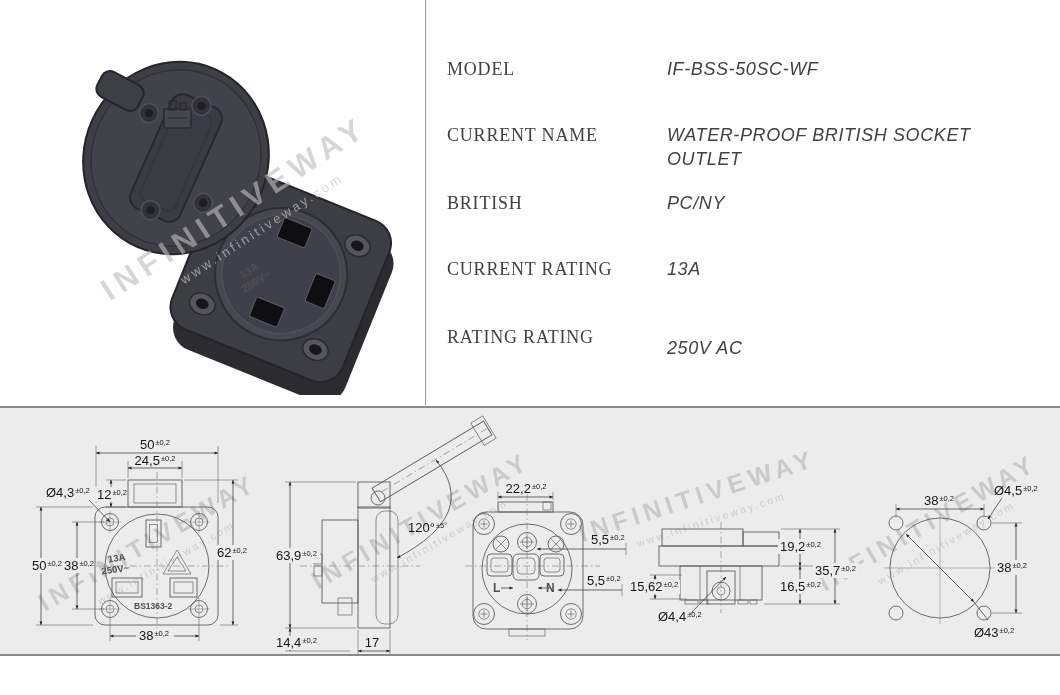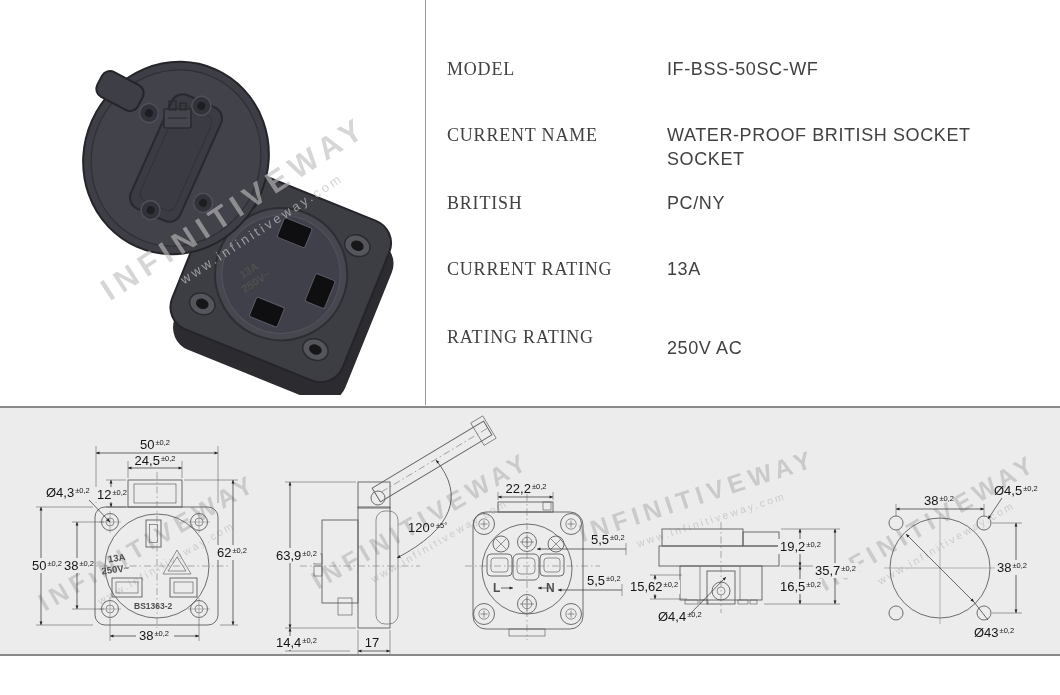--- a/index.html
+++ b/index.html
@@ -1,21 +1,21 @@
 <!DOCTYPE html>
 <html><head>
 <meta charset="utf-8">
 <style>
   html,body{margin:0;padding:0;background:#fff;font-family:"Liberation Sans",sans-serif;}
   .page{position:relative;width:1060px;height:695px;background:#fff;overflow:hidden;}
   .top{position:absolute;left:0;top:0;width:1060px;height:406px;background:#fff;}
   .divider{position:absolute;left:425px;top:0;width:1px;height:405px;background:#9a9a9a;}
   .photo-svg{position:absolute;left:35px;top:5px;}
   .spec-label{position:absolute;left:447px;font-size:18px;line-height:24px;color:#414141;letter-spacing:.8px;font-family:Liberation Serif, serif;}
-  .spec-value{position:absolute;left:667px;font-size:18px;line-height:24px;color:#414141;letter-spacing:.6px;}
+  .spec-value{position:absolute;left:667px;font-size:18px;line-height:24px;color:#414141;letter-spacing:.6px;font-style:italic;}
   .band{position:absolute;left:0;top:406px;width:1060px;height:250px;background:#ececec;
         border-top:2px solid #898989;border-bottom:2px solid #898989;box-sizing:border-box;}
   .band svg{display:block;}
   
   .ol{fill:none;stroke:#5d5d5d;stroke-width:0.9;}
   .ol2{stroke-width:0.65;}
   .dimline{stroke:#2e2e2e;stroke-width:0.7;fill:none;}
   .ext{stroke:#555;stroke-width:0.55;fill:none;}
   .cl{stroke:#7a7a7a;stroke-width:0.6;stroke-dasharray:7 3 1.5 3;fill:none;}
   .cl2{stroke:#7a7a7a;stroke-width:0.5;fill:none;}
@@ -99,21 +99,21 @@
     </svg>
 
     <div class="divider"></div>
 
     <div>
       <div class="spec-label" style="top:57px">MODEL</div>
       <div class="spec-value" style="top:57px">IF-BSS-50SC-WF</div>
 
       <div class="spec-label" style="top:123px">CURRENT NAME</div>
       <div class="spec-value" style="top:123px">WATER-PROOF BRITISH SOCKET</div>
-      <div class="spec-value" style="top:147px">SOCKET</div>
+      <div class="spec-value" style="top:147px">OUTLET</div>
 
       <div class="spec-label" style="top:191px">BRITISH</div>
       <div class="spec-value" style="top:191px">PC/NY</div>
 
       <div class="spec-label" style="top:257px">CURRENT RATING</div>
       <div class="spec-value" style="top:257px">13A</div>
 
       <div class="spec-label" style="top:325px">RATING RATING</div>
       <div class="spec-value" style="top:336px">250V AC</div>
     </div>

